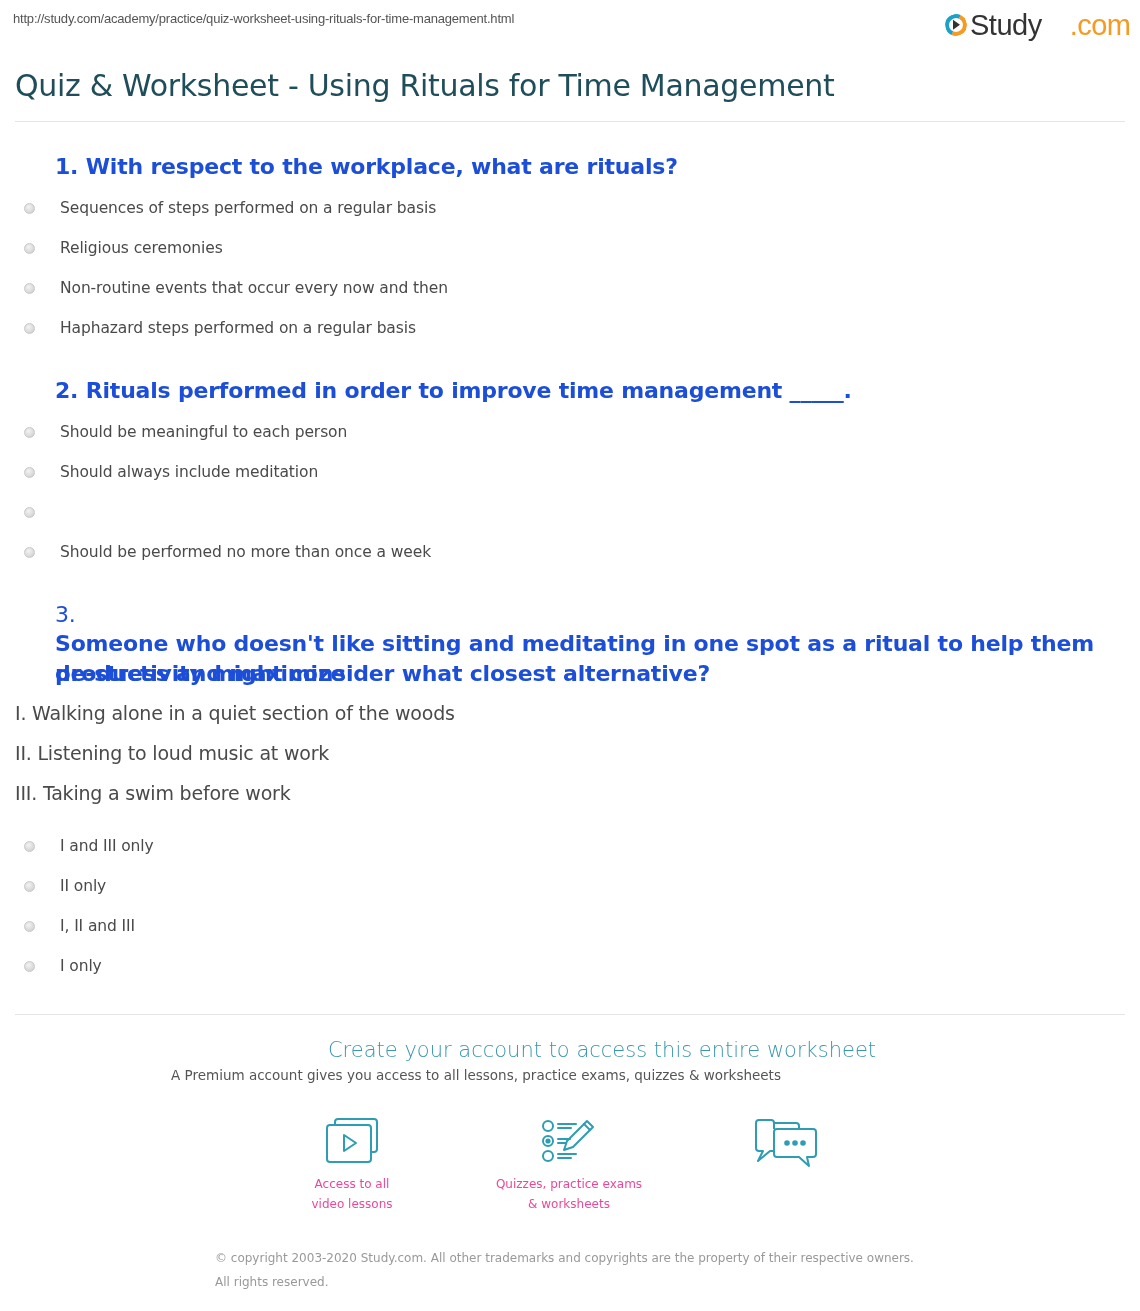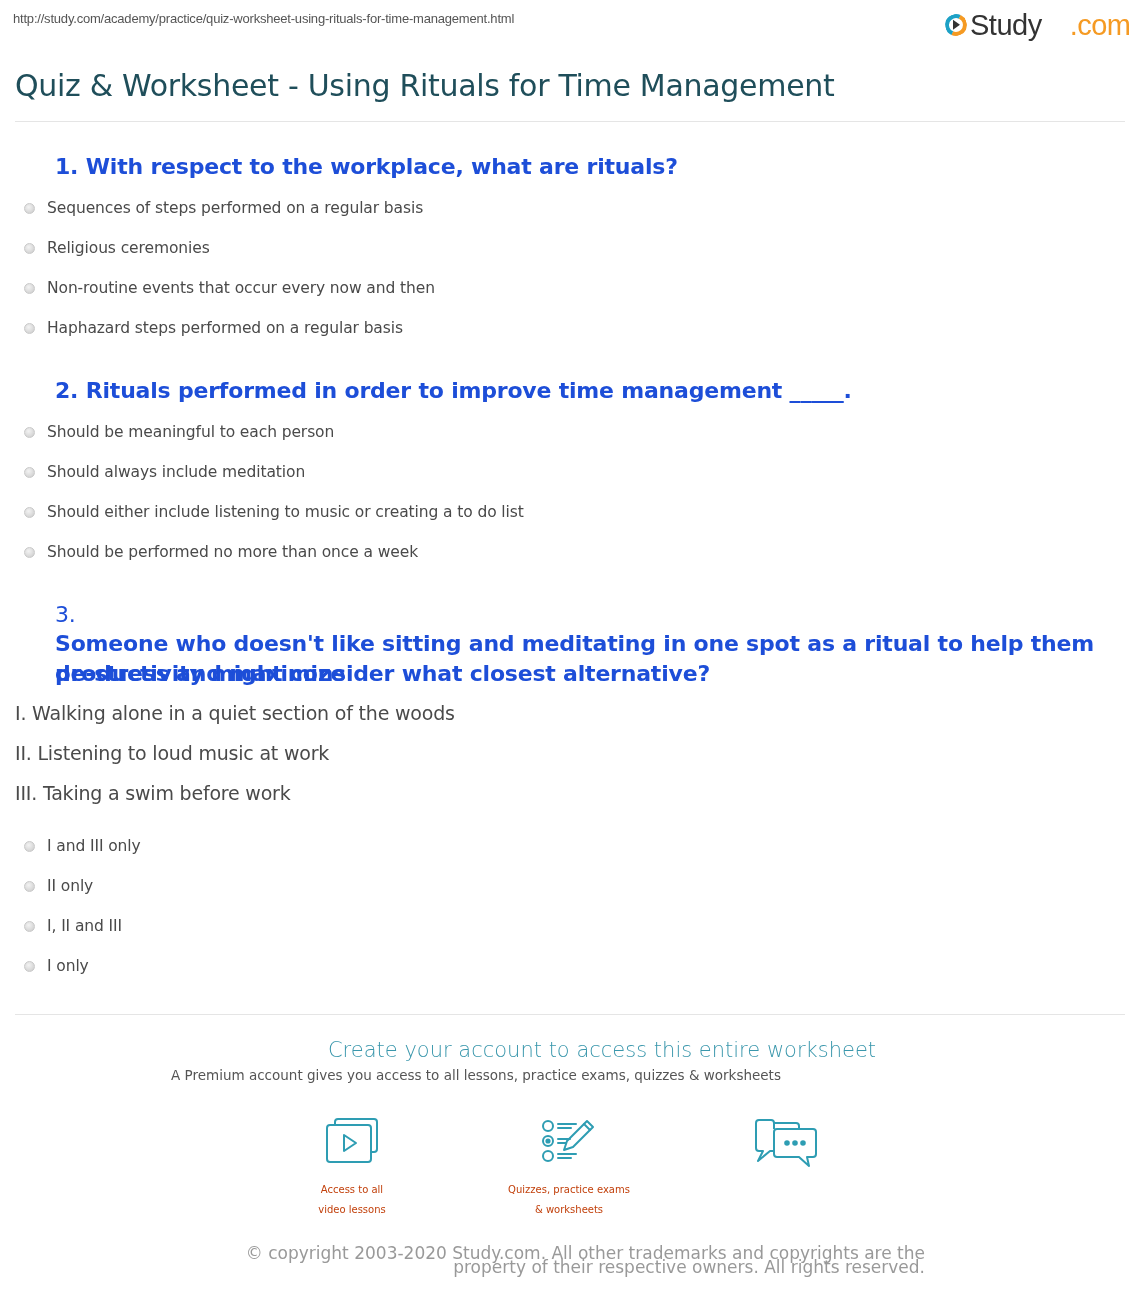--- a/index.html
+++ b/index.html
@@ -14,30 +14,30 @@
   .logo-dot { color: #f59a23; margin-left: 28px; }
 
   .title { position: absolute; left: 15px; top: 68px; font-size: 30px; color: #1f4e5a; font-weight: 500; letter-spacing: -0.3px; font-family: "DejaVu Sans", sans-serif; font-weight: normal; }
   .divider { position: absolute; left: 15px; width: 1110px; height: 1px; background: #e5e5e5; }
 
   .question { position: absolute; left: 15px; font-size: 22px; font-weight: bold; color: #1d4ed8; line-height: 30px; letter-spacing: -0.2px; margin-left: 40px; }
   .stmt { position: absolute; left: 15px; font-size: 19px; font-weight: normal; color: #4a4a4a; letter-spacing: -0.2px; }
 
   .option { position: absolute; left: 24px; display: flex; align-items: center; height: 24px; cursor: pointer; }
   .radio { width: 11px; height: 11px; border-radius: 50%; background: radial-gradient(circle at 40% 35%, #f3f3f3 0%, #d6d6d6 70%, #c2c2c2 100%); border: 1px solid #c9c9c9; margin-right: 12px; }
-  .opt-label { font-size: 15.5px; color: #4a4a4a; letter-spacing: -0.1px; }
+  .opt-label { font-size: 15.5px; color: #4a4a4a; letter-spacing: -0.1px; margin-left: 13px; }
 
   .cta-title { position: absolute; left: 0; width: 1140px; top: 1038px; text-align: center; font-size: 21px; color: #3a97ac; font-weight: 300; margin-left: 32px; }
   .cta-sub { position: absolute; left: 0; width: 952px; top: 1067px; text-align: center; font-size: 13.5px; color: #555; }
 
   .feature { position: absolute; top: 1118px; width: 220px; text-align: center; }
   .feature svg { display: block; margin: 0 auto; }
-  .feature-label { margin-top: 16px; font-size: 10px; color: #c2410c; line-height: 20px; }
+  .feature-label { margin-top: 10px; font-size: 12px; color: #ec4899; line-height: 20px; }
 
-  .footer { position: absolute; left: 215px; width: 710px; top: 1246px; text-align: right; font-size: 17px; color: #999; line-height: 14px; }
+  .footer { position: absolute; left: 215px; width: 710px; top: 1246px; text-align: left; font-size: 12px; color: #999; line-height: 24px; }
 </style>
 </head>
 <body>
 
 <div class="url">http://study.com/academy/practice/quiz-worksheet-using-rituals-for-time-management.html</div>
 
 <div class="logo">
   <span class="logo-mark"></span>
   <span class="logo-text"><span>Study</span><span class="logo-dot">.com</span></span>
 </div>
@@ -73,21 +73,20 @@
 <label class="option" style="top:420px">
     <span class="radio"></span>
     <span class="opt-label">Should be meaningful to each person</span>
   </label>
 <label class="option" style="top:460px">
     <span class="radio"></span>
     <span class="opt-label">Should always include meditation</span>
   </label>
 <label class="option" style="top:500px">
     <span class="radio"></span>
-    <span class="opt-label">Should either include listening to music or creating a to do list</span>
   </label>
 <label class="option" style="top:540px">
     <span class="radio"></span>
     <span class="opt-label">Should be performed no more than once a week</span>
   </label>
 
 <div class="question" style="top:600px; font-weight:normal">3.</div>
 <div class="question" style="top:629px">Someone who doesn't like sitting and meditating in one spot as a ritual to help them de-stress and maximize</div>
 <div class="question" style="top:659px">productivity might consider what closest alternative?</div>
 <div class="stmt" style="top:702px">I. Walking alone in a quiet section of the woods</div>

